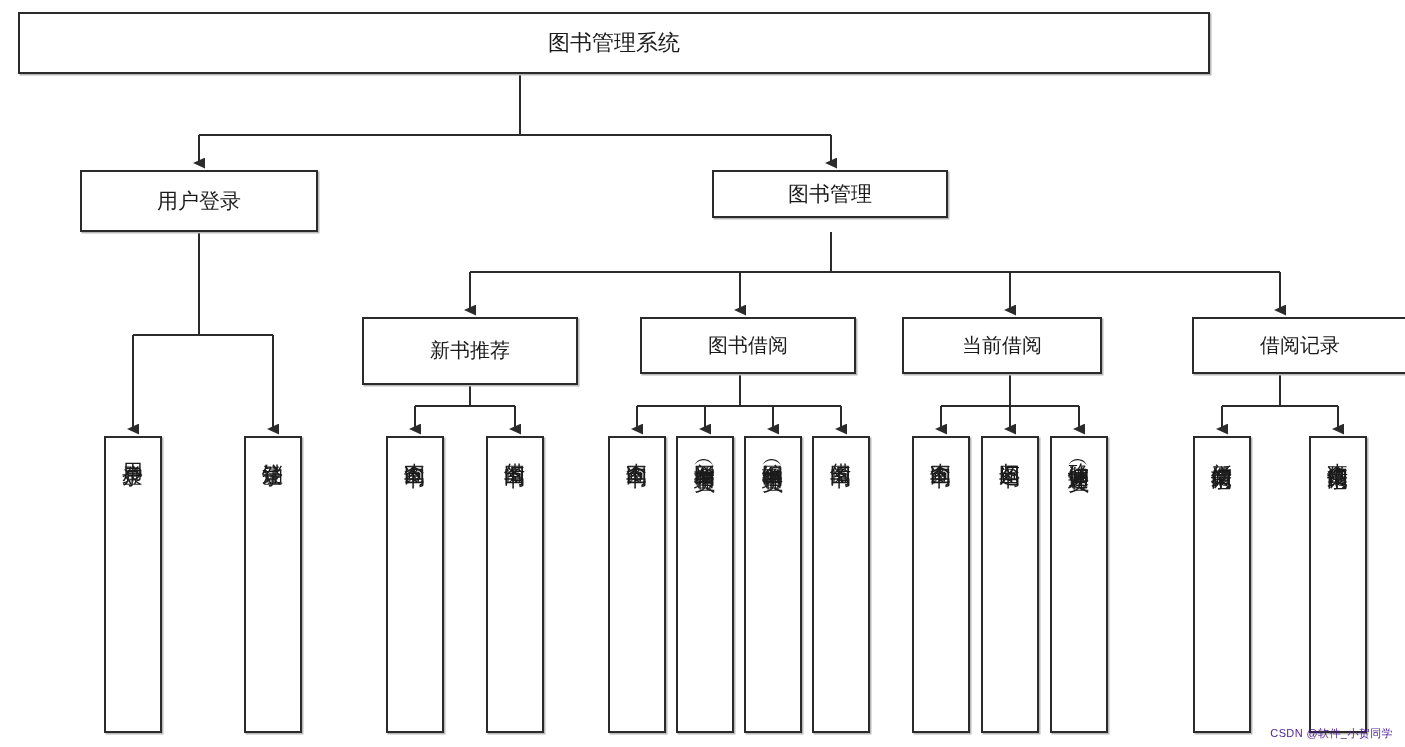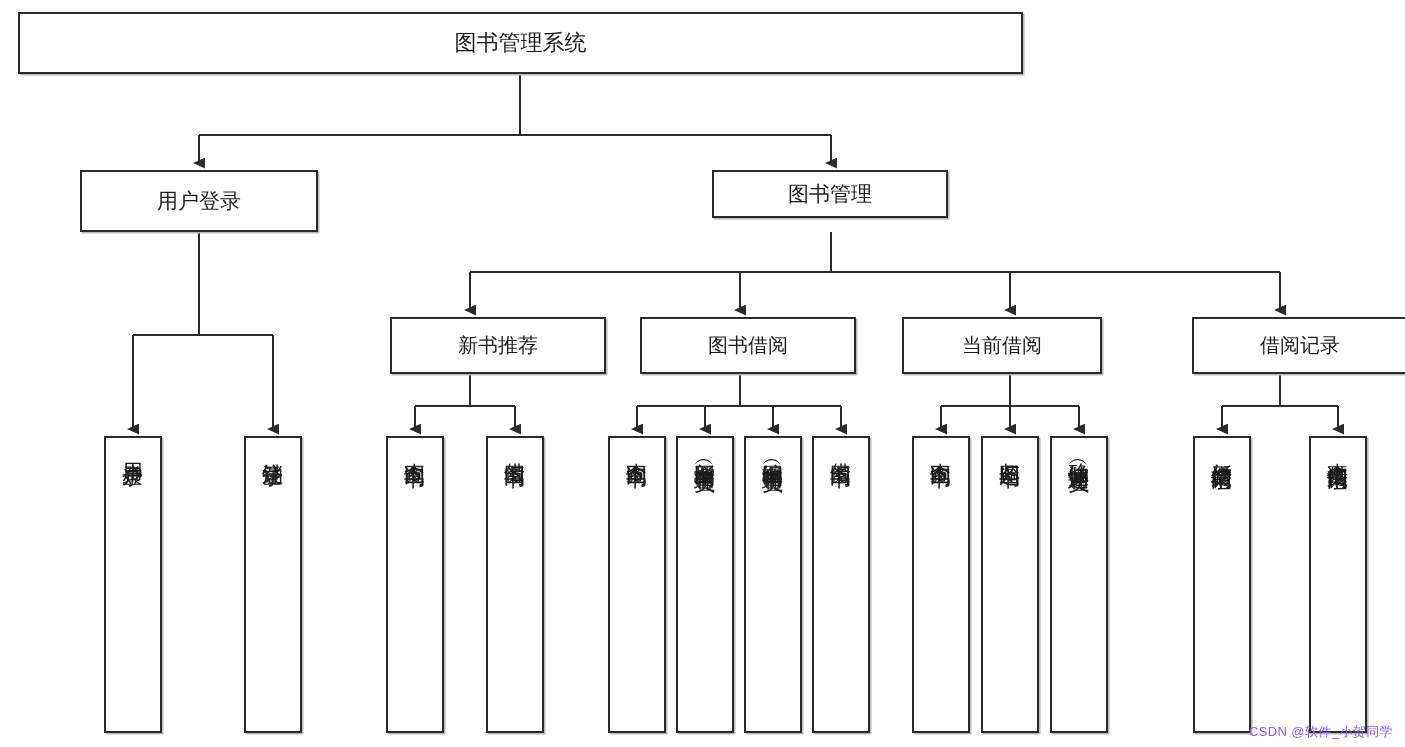--- a/index.html
+++ b/index.html
@@ -56,22 +56,22 @@
     writing-mode: vertical-rl;
     text-orientation: upright;
     letter-spacing: 1.5px;
     line-height: 1.0;
     white-space: pre;
   }
   #watermark {
     position: absolute;
     right: 12px;
     bottom: 6px;
-    font-size: 13px;
-    color: #8b5cf6;
+    font-size: 11px;
+    color: #4c1d95;
     letter-spacing: 0.4px;
     z-index: 5;
     white-space: nowrap;
   }
 </style>
 </head>
 <body>
 
 <div id="canvas">
 
@@ -118,32 +118,32 @@
       <path d="M1010,406 L1010,429" marker-end="url(#arrow)"></path>
       <path d="M1079,406 L1079,429" marker-end="url(#arrow)"></path>
 
       <path d="M1280,374 L1280,406"></path>
       <path d="M1222,406 L1338,406"></path>
       <path d="M1222,406 L1222,429" marker-end="url(#arrow)"></path>
       <path d="M1338,406 L1338,429" marker-end="url(#arrow)"></path>
     </g>
   </svg>
 
-  <div class="node node-root" style="left:18px; top:12px; width:1005px; height:62px;">
+  <div class="node node-root" style="left:18px; top:12px; width:1192px; height:62px;">
     <span class="lbl">图书管理系统</span>
   </div>
 
   <div class="node node-l2" style="left:80px; top:170px; width:238px; height:62px;">
     <span class="lbl">用户登录</span>
   </div>
   <div class="node node-l2" style="left:712px; top:170px; width:236px; height:48px;">
     <span class="lbl">图书管理</span>
   </div>
 
-  <div class="node node-l3" style="left:362px; top:317px; width:216px; height:57px;margin-left:28px;">
+  <div class="node node-l3" style="left:362px; top:317px; width:216px; height:68px;">
     <span class="lbl">新书推荐</span>
   </div>
   <div class="node node-l3" style="left:640px; top:317px; width:216px; height:57px;">
     <span class="lbl">图书借阅</span>
   </div>
   <div class="node node-l3" style="left:902px; top:317px; width:200px; height:57px;">
     <span class="lbl">当前借阅</span>
   </div>
   <div class="node node-l3" style="left:1172px; top:317px; width:216px; height:57px;margin-left:20px;">
     <span class="lbl">借阅记录</span>

